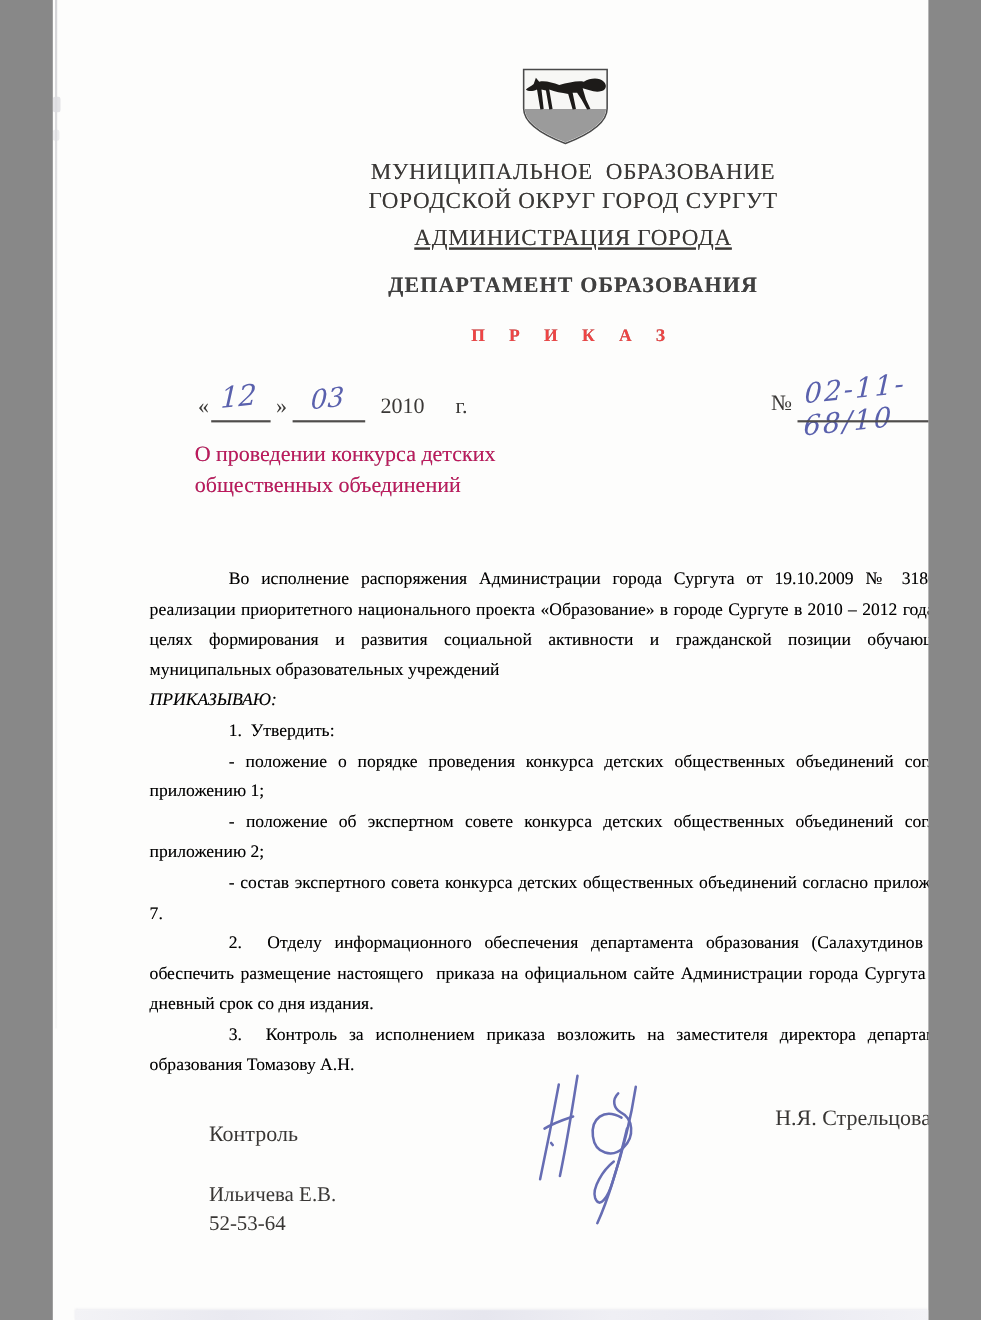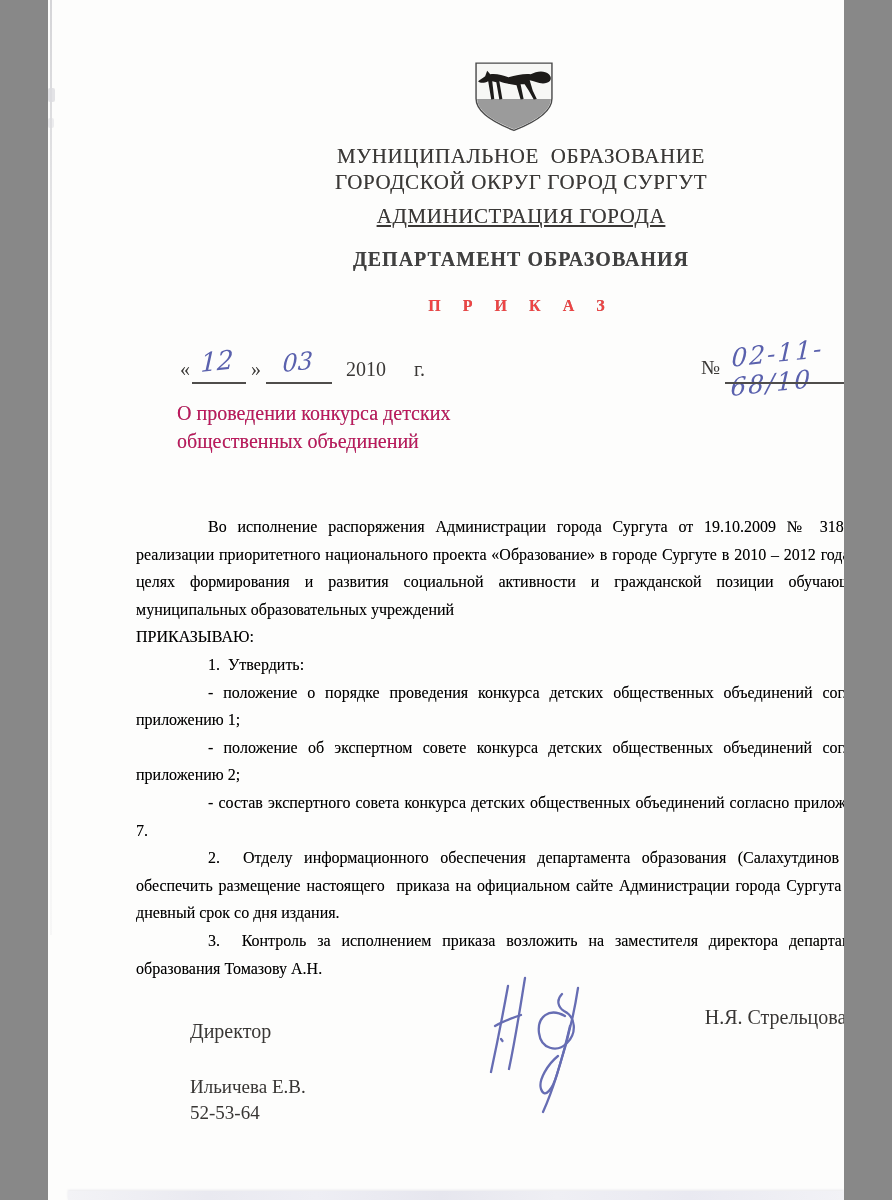--- a/index.html
+++ b/index.html
@@ -38,21 +38,21 @@
     color:#5a61ad;transform:rotate(-6deg) skewX(-8deg);transform-origin:left bottom;}
   .uline{position:absolute;border-bottom:2px solid #4f4d4b;height:0;}
   
   .subject{position:absolute;left:129px;top:399px;font-size:20px;line-height:28px;color:#be185d;
     text-shadow:0 0 .6px rgba(64,60,58,.5);}
   
   .body-text{position:absolute;left:88px;top:513px;width:746px;
     font-size:16px;line-height:27.6px;text-align:justify;
     color:#000000;text-shadow:0 0 .6px rgba(64,60,58,.5);}
   .body-text p{margin:0;text-indent:72px;}
-  .body-text p.noindent{text-indent:0;}
+  .body-text p.noindent{text-indent:0;font-style:italic;}
   
   .sig-label{position:absolute;left:142px;top:1020px;font-size:20px;}
   .sig-name{position:absolute;left:610px;top:1006px;width:235px;text-align:center;font-size:20px;}
   .sig-scrawl{position:absolute;left:398px;top:972px;width:190px;height:150px;}
   .executor{position:absolute;left:142px;top:1074px;font-size:19px;line-height:26px;}
 </style>
 </head>
 <body>
 
 <div class="page">
@@ -107,21 +107,21 @@
     <p>Во исполнение распоряжения Администрации города Сургута от 19.10.2009 № 3180 «О реализации приоритетного национального проекта «Образование» в городе Сургуте в 2010 – 2012 годах», в целях формирования и развития социальной активности и гражданской позиции обучающихся муниципальных образовательных учреждений</p>
     <p class="noindent">ПРИКАЗЫВАЮ:</p>
     <p>1.&nbsp;&nbsp;Утвердить:</p>
     <p>- положение о порядке проведения конкурса детских общественных объединений согласно приложению 1;</p>
     <p>- положение об экспертном совете конкурса детских общественных объединений согласно приложению 2;</p>
     <p>- состав экспертного совета конкурса детских общественных объединений согласно приложению 7.</p>
     <p>2.&nbsp;&nbsp;Отделу информационного обеспечения департамента образования (Салахутдинов С.Г.) обеспечить размещение настоящего&nbsp; приказа на официальном сайте Администрации города Сургута в 10-дневный срок со дня издания.</p>
     <p>3.&nbsp;&nbsp;Контроль за исполнением приказа возложить на заместителя директора департамента образования Томазову А.Н.</p>
   </div>
 
-  <div class="sig-label">Директор</div>
+  <div class="sig-label">Контроль</div>
 
   <svg class="sig-scrawl" viewBox="0 0 190 150">
     <g fill="none" stroke="#5a61ad" stroke-width="2.3" stroke-linecap="round" opacity="0.92">
       <path d="M62,14 C58,36 51,72 45,100"></path>
       <path d="M79,6 C75,30 70,64 63,97"></path>
       <path d="M49,54 C57,49 66,46 75,43"></path>
       <path d="M55,67 L56.5,69"></path>
       <path d="M119,44 C103,35 91,45 93,61 C95,77 111,81 121,71 C131,61 130,45 118,39 C112,35.5 110,28 116,22"></path>
       <path d="M132,16 C128,42 121,72 111,102 C107,116 99,128 95,117 C92,108 102,92 112,84"></path>
       <path d="M124,54 C117,84 107,118 97,140"></path>

